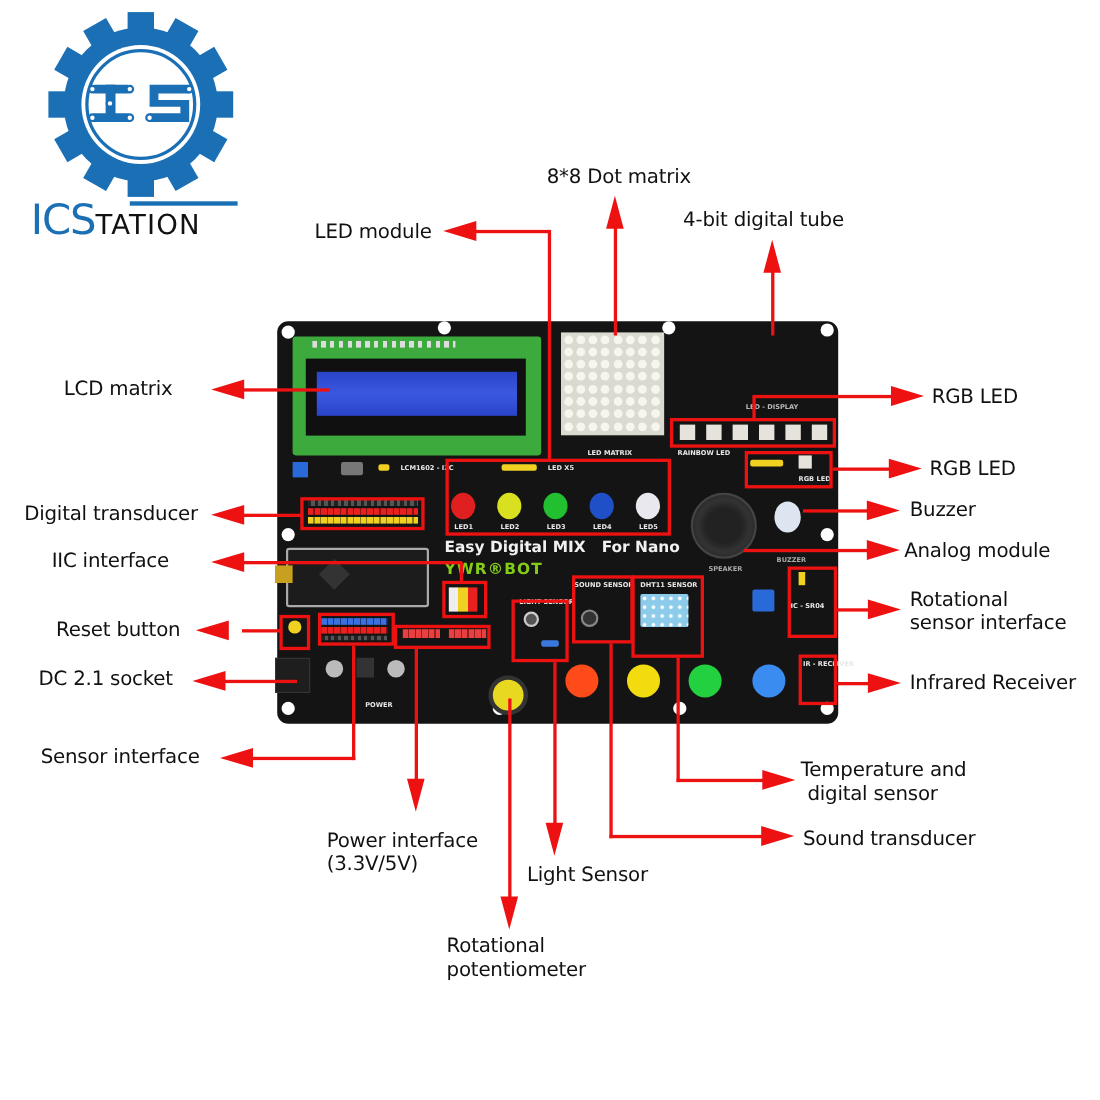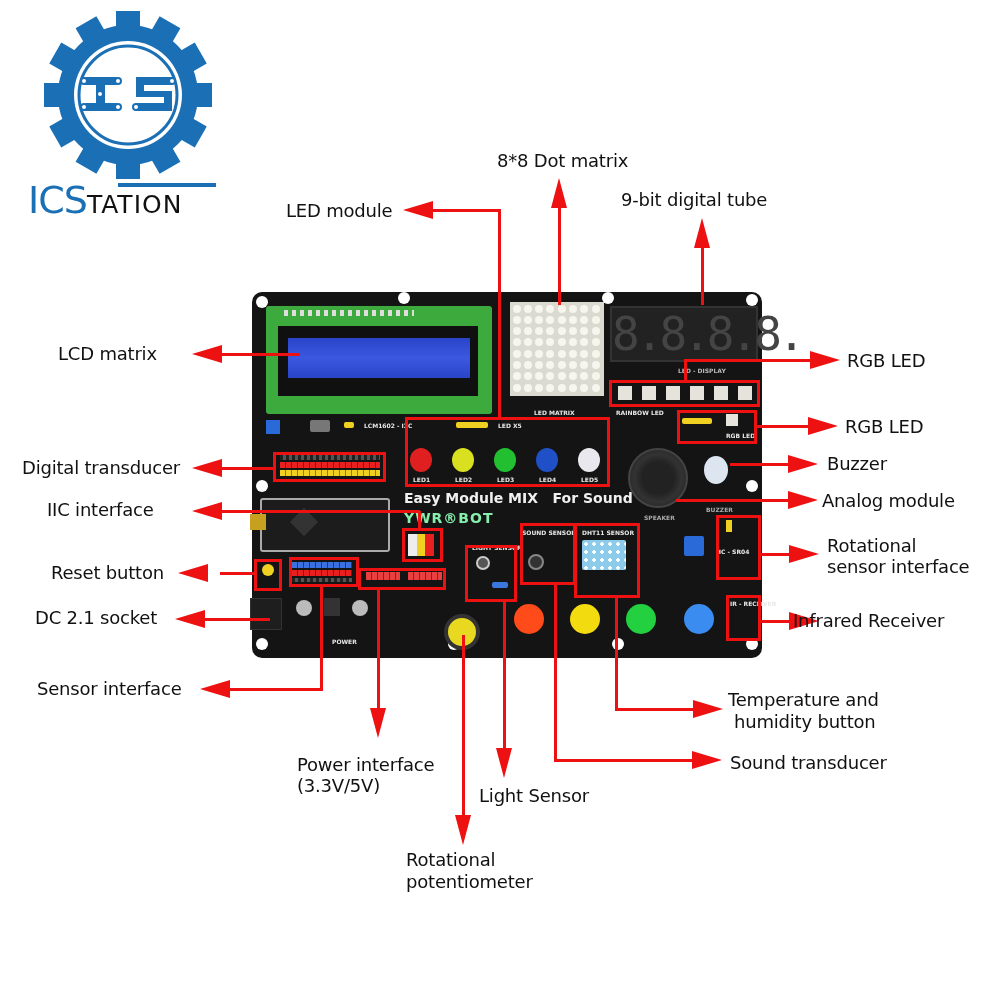--- a/index.html
+++ b/index.html
@@ -158,23 +158,20 @@
         <circle cx="29" cy="86" r="4"></circle>
         <circle cx="40" cy="86" r="4"></circle>
         <circle cx="52" cy="86" r="4"></circle>
         <circle cx="63" cy="86" r="4"></circle>
         <circle cx="74" cy="86" r="4"></circle>
         <circle cx="86" cy="86" r="4"></circle>
     </g>
   </svg>
   <div class="silk" style="left:282px;top:117px;">LED MATRIX</div>
 
-  <div class="abs" style="left:358px;top:14px;width:144px;height:52px;background:#222;border:2px solid #333;color:#3a3a3a;font-family:'DejaVu Sans Mono',monospace;font-size:46px;line-height:52px;text-align:center;letter-spacing:-4px;">
-    <span style="color:#444;">8.8.8.8.</span>
-  </div>
   <div class="silk" style="left:426px;top:75px;color:#bbb;">LED - DISPLAY</div>
 
   <div class="abs" style="left:362px;top:94px;width:140px;height:18px;display:flex;gap:10px;padding-left:4px;">
     <div style="width:14px;height:14px;background:#e6e2dc;"></div>
     <div style="width:14px;height:14px;background:#e6e2dc;"></div>
     <div style="width:14px;height:14px;background:#e6e2dc;"></div>
     <div style="width:14px;height:14px;background:#e6e2dc;"></div>
     <div style="width:14px;height:14px;background:#e6e2dc;"></div>
     <div style="width:14px;height:14px;background:#e6e2dc;"></div>
   </div>
@@ -203,22 +200,22 @@
     <div style="height:6px;background:repeating-linear-gradient(90deg,#222 0 3px,#555 3px 6px);"></div>
     <div style="height:6px;margin-top:2px;background:repeating-linear-gradient(90deg,#e82020 0 5px,#901010 5px 6px);"></div>
     <div style="height:6px;margin-top:2px;background:repeating-linear-gradient(90deg,#f0d020 0 5px,#908010 5px 6px);"></div>
   </div>
 
   <div class="abs" style="left:8px;top:206px;width:126px;height:50px;background:#1c1c1c;border:2px solid #aaa;border-radius:3px;">
     <div class="abs" style="left:-12px;top:14px;width:16px;height:16px;background:#c8a020;"></div>
     <div class="abs" style="left:32px;top:12px;width:20px;height:20px;background:#333;transform:rotate(45deg);"></div>
   </div>
 
-  <div class="abs" style="left:152px;top:198px;color:#f0f0f0;font-size:14px;font-weight:bold;white-space:pre;">Easy Module MIX   For Sound</div>
-  <div class="abs" style="left:152px;top:218px;color:#86efac;font-size:14px;font-weight:bold;letter-spacing:1px;">YWR®BOT</div>
+  <div class="abs" style="left:152px;top:198px;color:#f0f0f0;font-size:14px;font-weight:bold;white-space:pre;">Easy Digital MIX   For Nano</div>
+  <div class="abs" style="left:152px;top:218px;color:#84cc16;font-size:14px;font-weight:bold;letter-spacing:1px;">YWR®BOT</div>
 
   <div class="abs" style="left:156px;top:242px;width:26px;height:22px;background:linear-gradient(90deg,#eee 0 33%,#f0d020 33% 66%,#e82020 66%);"></div>
 
   <div class="abs" style="left:376px;top:156px;width:56px;height:56px;border-radius:50%;background:radial-gradient(#222 40%,#333 60%,#1a1a1a);border:2px solid #444;"></div>
   <div class="silk" style="left:392px;top:222px;color:#aaa;">SPEAKER</div>
 
   <div class="abs" style="left:452px;top:164px;width:24px;height:28px;border-radius:50%;background:#dde6f0;"></div>
   <div class="silk" style="left:454px;top:214px;color:#aaa;">BUZZER</div>
 
   <div class="abs" style="left:474px;top:228px;width:6px;height:12px;background:#f0d020;"></div>
@@ -275,21 +272,21 @@
 <div class="arr up" style="left:551px;top:178px;"></div>
 <div class="lbl" style="left:497px;top:150px;">8*8 Dot matrix</div>
 
 <div class="ln" style="left:498px;top:209px;width:3px;height:210px;"></div>
 <div class="ln" style="left:430px;top:209px;width:70px;height:3px;"></div>
 <div class="arr left" style="left:403px;top:201px;"></div>
 <div class="lbl" style="left:286px;top:200px;">LED module</div>
 
 <div class="ln" style="left:701px;top:245px;width:3px;height:60px;"></div>
 <div class="arr up" style="left:694px;top:218px;"></div>
-<div class="lbl" style="left:621px;top:189px;">9-bit digital tube</div>
+<div class="lbl" style="left:621px;top:189px;">4-bit digital tube</div>
 
 <div class="ln" style="left:220px;top:353px;width:80px;height:3px;"></div>
 <div class="arr left" style="left:192px;top:345px;"></div>
 <div class="lbl" style="left:58px;top:343px;">LCD matrix</div>
 
 <div class="ln" style="left:684px;top:361px;width:3px;height:21px;"></div>
 <div class="ln" style="left:684px;top:359px;width:128px;height:3px;"></div>
 <div class="arr right" style="left:810px;top:351px;"></div>
 <div class="lbl" style="left:847px;top:350px;">RGB LED</div>
 
@@ -322,21 +319,21 @@
 <div class="ln" style="left:220px;top:572px;width:36px;height:3px;"></div>
 <div class="arr left" style="left:178px;top:564px;"></div>
 <div class="lbl" style="left:51px;top:562px;">Reset button</div>
 
 <div class="ln" style="left:200px;top:618px;width:70px;height:3px;"></div>
 <div class="arr left" style="left:175px;top:610px;"></div>
 <div class="lbl" style="left:35px;top:607px;">DC 2.1 socket</div>
 
 <div class="ln" style="left:761px;top:620px;width:30px;height:3px;"></div>
 <div class="arr right" style="left:789px;top:612px;"></div>
-<div class="lbl" style="left:793px;top:610px;">Infrared Receiver</div>
+<div class="lbl" style="left:827px;top:610px;">Infrared Receiver</div>
 
 <div class="ln" style="left:320px;top:587px;width:3px;height:104px;"></div>
 <div class="ln" style="left:225px;top:688px;width:98px;height:3px;"></div>
 <div class="arr left" style="left:200px;top:680px;"></div>
 <div class="lbl" style="left:37px;top:678px;">Sensor interface</div>
 
 <div class="ln" style="left:377px;top:590px;width:3px;height:120px;"></div>
 <div class="arr down" style="left:370px;top:708px;"></div>
 <div class="lbl" style="left:297px;top:754px;">Power interface</div>
 <div class="lbl" style="left:297px;top:775px;">(3.3V/5V)</div>
@@ -352,13 +349,13 @@
 
 <div class="ln" style="left:554px;top:585px;width:3px;height:177px;"></div>
 <div class="ln" style="left:554px;top:759px;width:140px;height:3px;"></div>
 <div class="arr right" style="left:692px;top:751px;"></div>
 <div class="lbl" style="left:730px;top:752px;">Sound transducer</div>
 
 <div class="ln" style="left:615px;top:598px;width:3px;height:113px;"></div>
 <div class="ln" style="left:615px;top:708px;width:80px;height:3px;"></div>
 <div class="arr right" style="left:693px;top:700px;"></div>
 <div class="lbl" style="left:728px;top:689px;">Temperature and</div>
-<div class="lbl" style="left:734px;top:711px;">humidity button</div>
+<div class="lbl" style="left:734px;top:711px;">digital sensor</div>
 
 </body></html>

